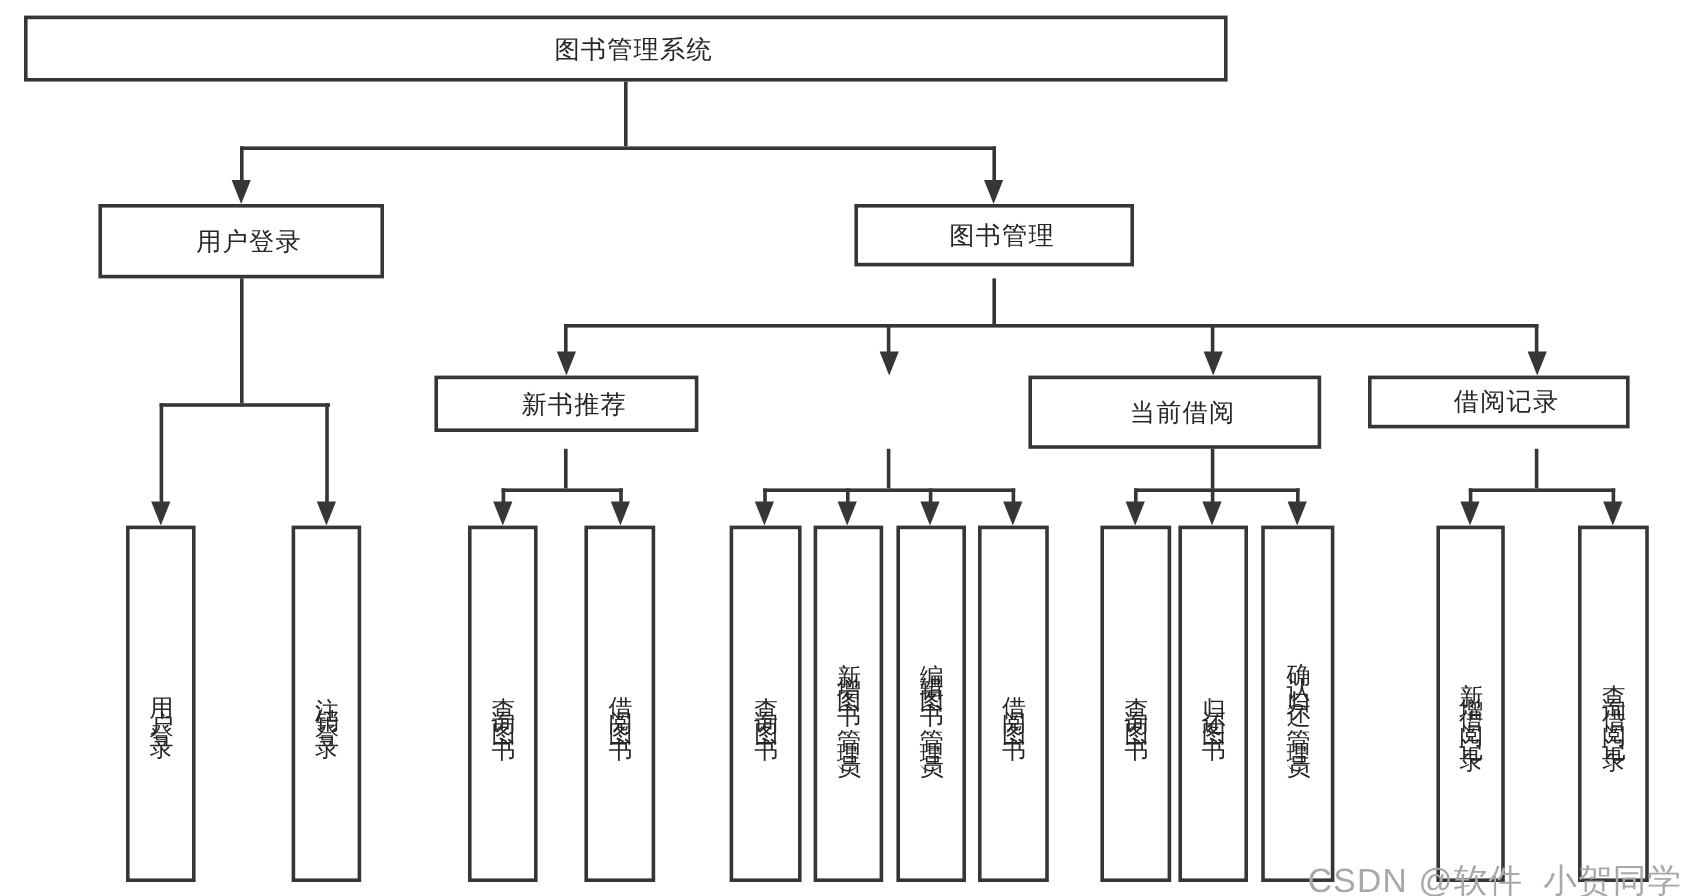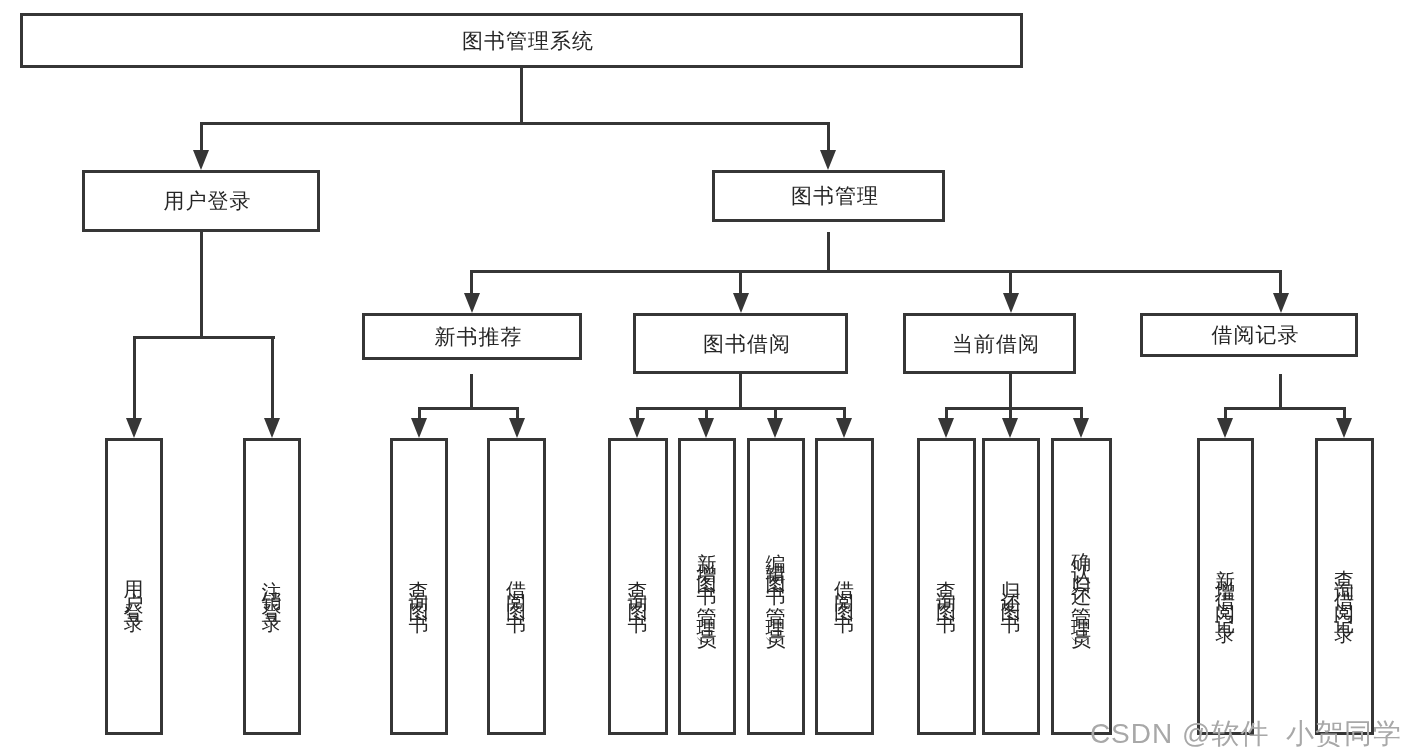--- a/index.html
+++ b/index.html
@@ -106,24 +106,21 @@
   <div class="vl" style="left:739px;top:270px;height:25px"></div>
   <div class="arr" style="left:733px;top:293px"></div>
   <div class="vl" style="left:1009px;top:270px;height:25px"></div>
   <div class="arr" style="left:1003px;top:293px"></div>
   <div class="vl" style="left:1279px;top:270px;height:25px"></div>
   <div class="arr" style="left:1273px;top:293px"></div>
 
   <div class="box" style="left:362px;top:313px;width:220px;height:47px">
     <span>新书推荐</span>
   </div>
-  <div class="box" style="left:633px;top:313px;width:215px;height:61px">
-    <span>图书借阅</span>
-  </div>
-  <div class="box" style="left:903px;top:313px;width:173px;height:61px">
+  <div class="box" style="left:857px;top:313px;width:244px;height:61px">
     <span>当前借阅</span>
   </div>
   <div class="box" style="left:1140px;top:313px;width:218px;height:44px">
     <span>借阅记录</span>
   </div>
 
   <div class="vl" style="left:470px;top:374px;height:33px"></div>
   <div class="hl" style="left:418px;top:407px;width:101px"></div>
   <div class="vl" style="left:418px;top:407px;height:13px"></div>
   <div class="arr" style="left:411px;top:418px"></div>

